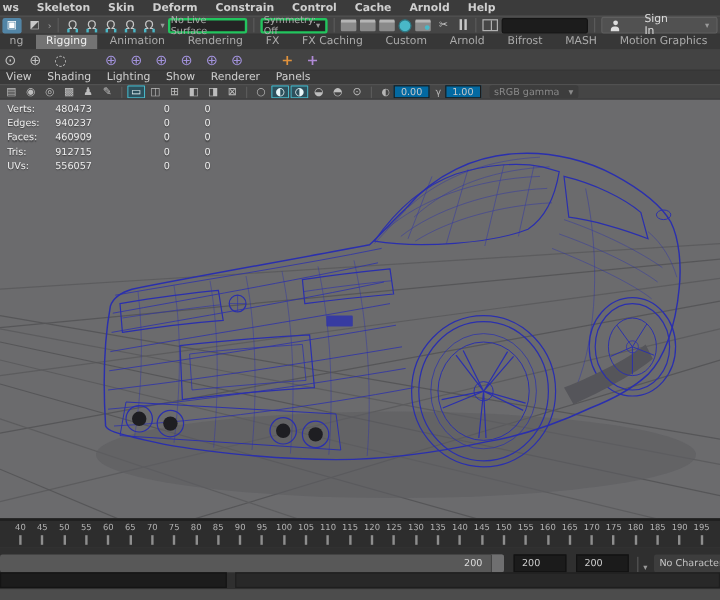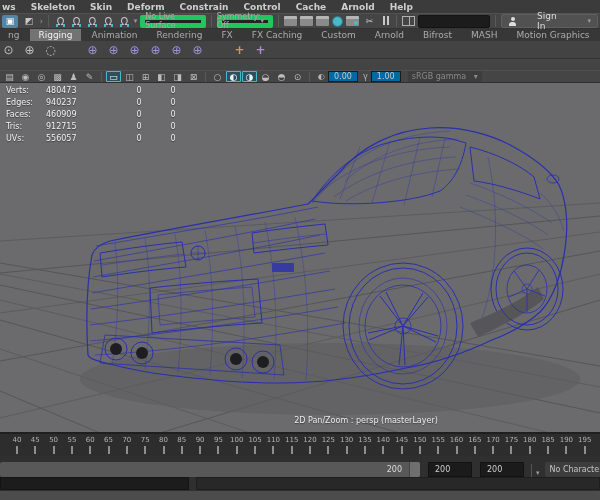--- a/index.html
+++ b/index.html
@@ -15,21 +15,21 @@
 
   .statusline{position:absolute;top:13px;left:0;right:0;height:16px;background:#454545;border-top:1px solid #515151;border-bottom:1px solid #333;display:flex;align-items:center;gap:3px;padding:0 2px;font-size:9px;color:#ccc;}
   .sl-ico{width:16px;height:13px;display:flex;align-items:center;justify-content:center;font-size:9px;color:#c8c8c8;border-radius:2px;}
   .sl-ico.on{background:var(--selblue);color:#fff;}
   .divider{width:1px;height:12px;background:#5a5a5a;margin:0 2px;flex:none;}
   .expander{color:#999;font-size:8px;}
   .magnet{position:relative;width:13px;height:13px;text-align:center;font-size:10px;line-height:13px;color:#c8c8c8;}
   .magnet::before,.magnet::after{content:'';position:absolute;bottom:1px;width:2px;height:3px;background:var(--accent);}
   .magnet::before{left:2px}.magnet::after{right:2px}
   .caret{font-size:7px;color:#9a9a9a;}
-  .dark-field{height:13px;background:#242424;border:5px solid #22c55e;border-radius:2px;color:#aaa;font-size:8px;display:flex;align-items:center;justify-content:center;}
+  .dark-field{height:13px;background:#242424;border:2px solid #22c55e;border-radius:2px;color:#aaa;font-size:8px;display:flex;align-items:center;justify-content:center;}
   .lsf{width:66px;}
   .sym{width:56px;justify-content:flex-end;padding:0 4px;}
   .ico-slate{width:13px;height:10px;background:#8a8a8a;border-top:3px solid #b5b5b5;border-radius:1px;position:relative;}
   .ico-slate.teal::after{content:'';position:absolute;right:1px;bottom:1px;width:4px;height:4px;background:var(--accent);border-radius:50%;}
   .ico-globe{width:11px;height:11px;border-radius:50%;background:var(--accent);border:1px solid #2e7580;}
   .ico-pause{width:10px;height:10px;display:flex;gap:2px;justify-content:center;}
   .ico-pause i{width:2px;height:9px;background:#c8c8c8;}
   .ico-panels{width:14px;height:10px;border:1px solid #b0b0b0;position:relative;}
   .ico-panels::after{content:'';position:absolute;top:0;bottom:0;left:6px;width:1px;background:#b0b0b0;}
   .rename-field{width:72px;height:13px;background:#1c1c1c;border:1px solid #141414;border-radius:2px;}
@@ -171,20 +171,28 @@
       <span class="shelf-ico purple">⊕</span>
       <span class="shelf-ico purple">⊕</span>
       <span class="shelf-ico purple">⊕</span>
       <span class="shelf-ico purple">⊕</span>
       <span class="shelf-ico purple">⊕</span>
       <span class="shelf-ico sep"></span>
       <span class="shelf-ico orange">+</span>
       <span class="shelf-ico violet">+</span>
   </div>
 
+  <div class="panelmenu">
+    <span class="menu-item">View</span>
+      <span class="menu-item">Shading</span>
+      <span class="menu-item">Lighting</span>
+      <span class="menu-item">Show</span>
+      <span class="menu-item">Renderer</span>
+      <span class="menu-item">Panels</span>
+  </div>
 
   <div class="paneltoolbar">
     <span style="display:flex;align-items:center;gap:1px;">
       <span class="pt-ico">▤</span>
         <span class="pt-ico">◉</span>
         <span class="pt-ico">◎</span>
         <span class="pt-ico">▩</span>
         <span class="pt-ico">♟</span>
         <span class="pt-ico">✎</span>
         <span class="pt-ico sep"></span>
@@ -355,21 +363,20 @@
         <span class="c3">0</span>
         <span class="c4">0</span>
 
         <span class="c1">UVs:</span>
         <span class="c2">556057</span>
         <span class="c3">0</span>
         <span class="c4">0</span>
 
     </div>
 
-    <div class="cam-label">2D Pan/Zoom : persp (masterLayer)</div>
   </div>
 
   <div class="timeline">
 
       <div class="tick">
         <span class="tlabel">40</span>
         <span class="tmark"></span>
       </div>
 
       <div class="tick">

